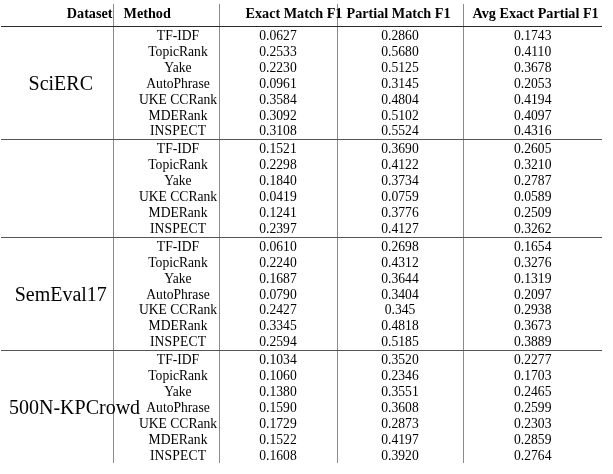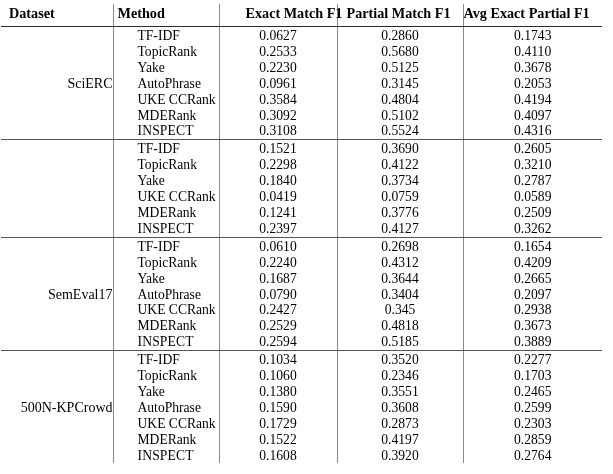--- a/index.html
+++ b/index.html
@@ -35,44 +35,44 @@
 
   thead th {
     font-weight: bold;
     font-size: 14.2px;
     text-align: left;
     padding: 1px 0 4px 0;
     border-bottom: 1.3px solid #2b2b2b;
     vertical-align: bottom;
     white-space: nowrap;
   }
-  thead th.h-dataset  { padding-left: 8px; }
-  thead th.h-method   { padding-left: 4px; }
+  thead th.h-dataset  { padding-left: 8px; text-align: right; }
+  thead th.h-method   { padding-left: 10px; }
   thead th.h-exact    { padding-left: 26px; }
   thead th.h-partial  { padding-left: 9px; }
-  thead th.h-avg      { }
+  thead th.h-avg      { padding-left: 9px; }
 
   
   .vrule-l { border-left: 1.1px solid #8a8a8a; }
 
   tbody td {
     padding: 0;
     height: 15.9px;
     line-height: 15.9px;
     vertical-align: middle;
     font-size: 13.6px;
   }
   td.dataset-cell {
-    text-align: right;
+    text-align: center;
     padding-left: 8px;
     white-space: nowrap;
-    font-size: 14px;
+    font-size: 20px;
   }
   td.method-cell {
-    text-align: left;
+    text-align: center;
     padding-left: 24px;
     white-space: nowrap;
     margin-top: 24px;
   }
   td.num-cell {
     text-align: center;
   }
   td.num-cell.bold,
   td.method-cell.bold {
     font-weight: normal;
@@ -208,47 +208,47 @@
           <td class="method-cell vrule-l">TF-IDF</td>
           <td class="num-cell vrule-l">0.0610</td>
           <td class="num-cell vrule-l">0.2698</td>
           <td class="num-cell vrule-l">0.1654</td>
         </tr>
         <tr>
           <td class="dataset-cell"></td>
           <td class="method-cell vrule-l">TopicRank</td>
           <td class="num-cell vrule-l">0.2240</td>
           <td class="num-cell vrule-l">0.4312</td>
-          <td class="num-cell vrule-l">0.4209</td>
+          <td class="num-cell vrule-l">0.3276</td>
         </tr>
         <tr>
           <td class="dataset-cell"></td>
           <td class="method-cell vrule-l">Yake</td>
           <td class="num-cell vrule-l">0.1687</td>
           <td class="num-cell vrule-l">0.3644</td>
-          <td class="num-cell vrule-l">0.2665</td>
+          <td class="num-cell vrule-l">0.1319</td>
         </tr>
         <tr>
           <td class="dataset-cell">SemEval17</td>
           <td class="method-cell vrule-l">AutoPhrase</td>
           <td class="num-cell vrule-l">0.0790</td>
           <td class="num-cell vrule-l">0.3404</td>
           <td class="num-cell vrule-l">0.2097</td>
         </tr>
         <tr>
           <td class="dataset-cell"></td>
           <td class="method-cell vrule-l">UKE CCRank</td>
           <td class="num-cell vrule-l">0.2427</td>
           <td class="num-cell vrule-l">0.345</td>
           <td class="num-cell vrule-l">0.2938</td>
         </tr>
         <tr>
           <td class="dataset-cell"></td>
           <td class="method-cell vrule-l">MDERank</td>
-          <td class="num-cell vrule-l">0.2529</td>
+          <td class="num-cell vrule-l">0.3345</td>
           <td class="num-cell vrule-l">0.4818</td>
           <td class="num-cell vrule-l">0.3673</td>
         </tr>
         <tr class="block-end">
           <td class="dataset-cell"></td>
           <td class="method-cell vrule-l"><span class="smallcaps">INSPECT</span></td>
           <td class="num-cell vrule-l bold">0.2594</td>
           <td class="num-cell vrule-l bold">0.5185</td>
           <td class="num-cell vrule-l bold">0.3889</td>
         </tr>

